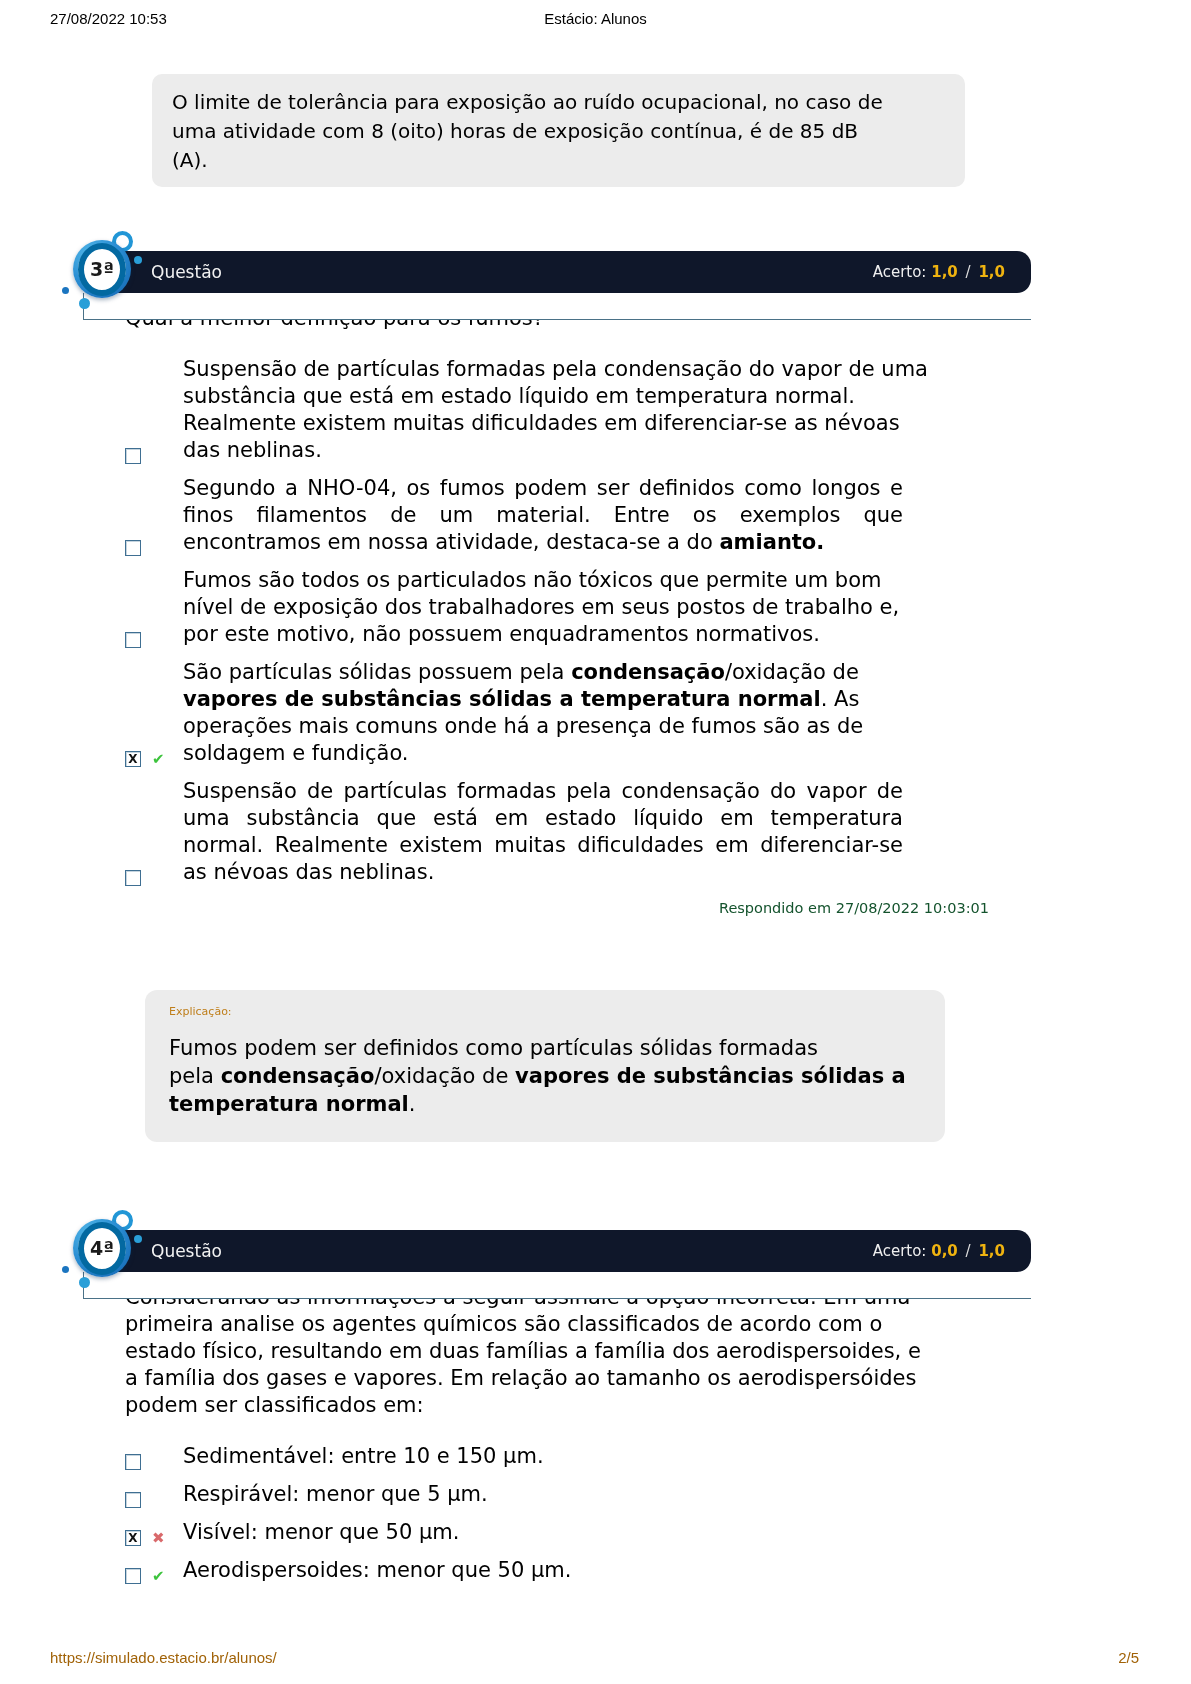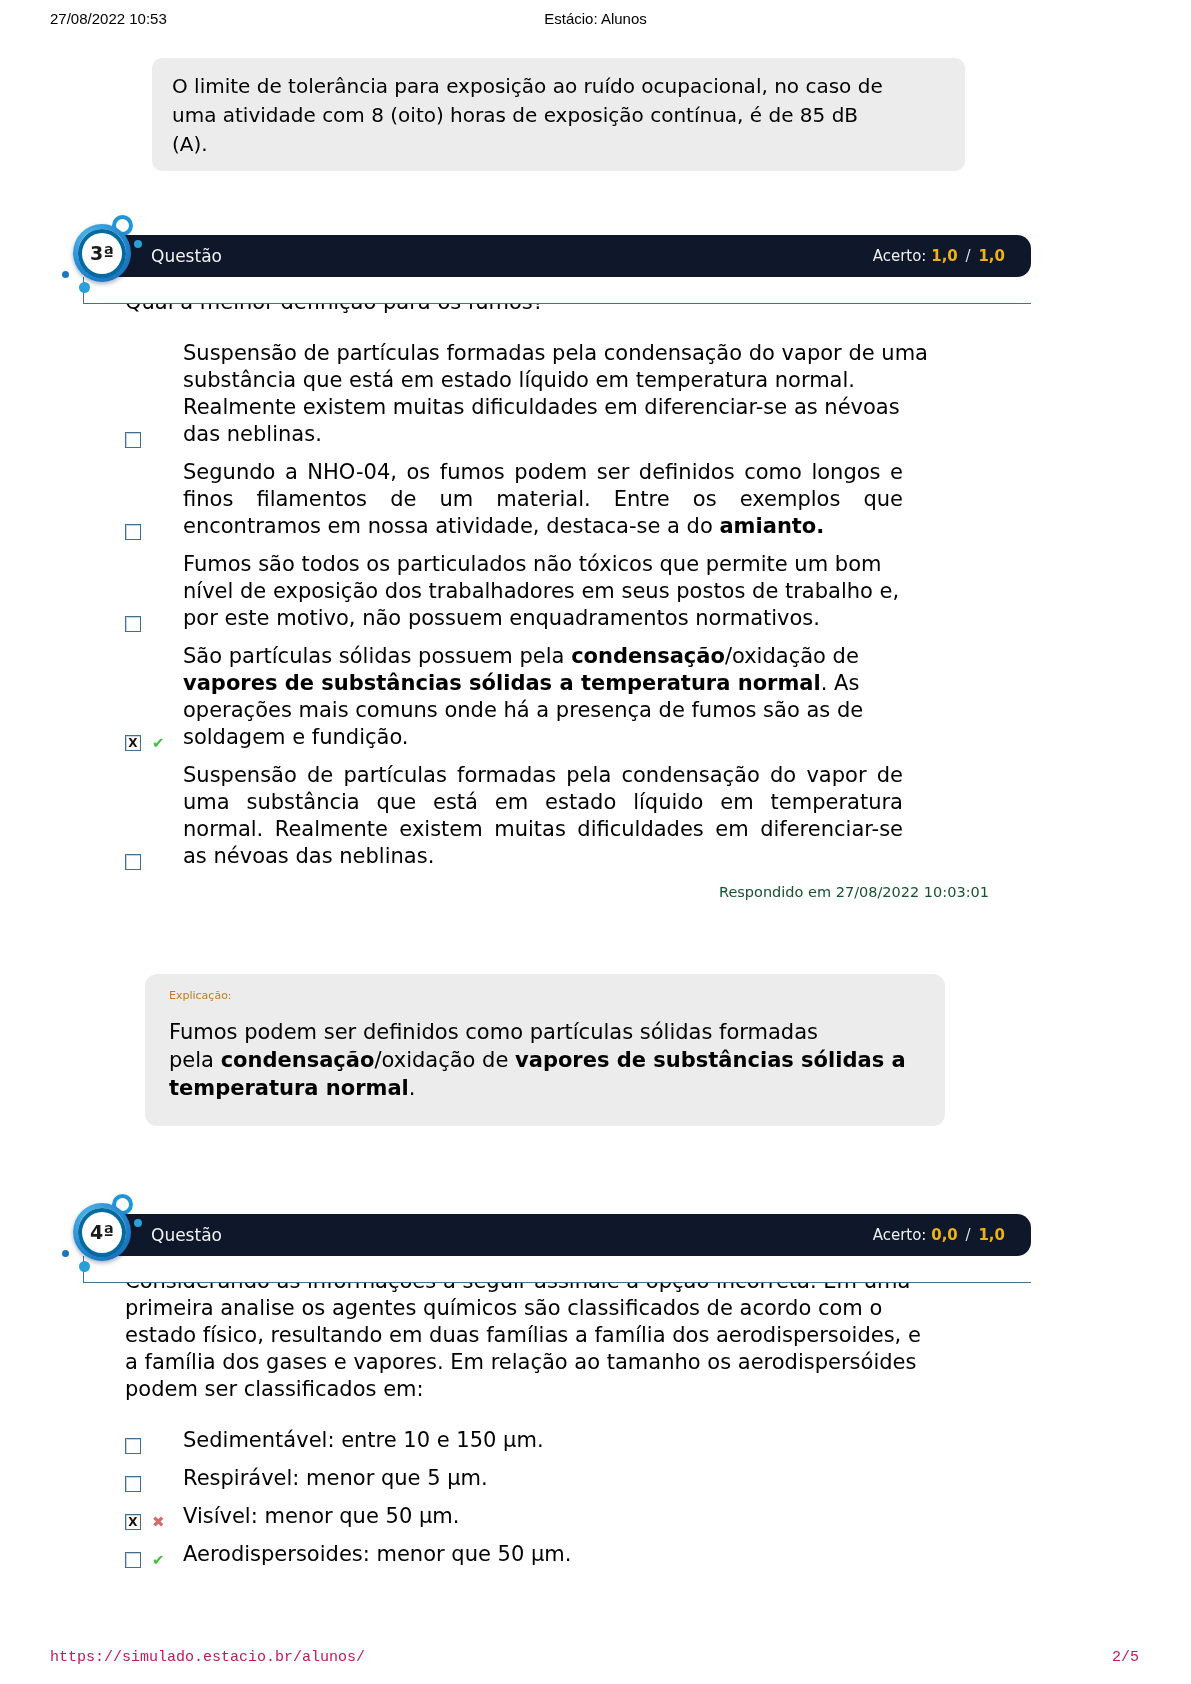--- a/index.html
+++ b/index.html
@@ -5,21 +5,21 @@
   html,body{margin:0;padding:0;}
   body{
     width:1191px;height:1684px;position:relative;overflow:hidden;
     background:#ffffff;color:#000;
     font-family:"DejaVu Sans",sans-serif;
   }
   .b{font-weight:bold;}
   .prewrap{white-space:pre-wrap;}
 
   
-  .top-header{position:relative;height:26px;padding-top:10px;
+  .top-header{position:relative;height:26px;padding-top:26px;
     font-family:"Liberation Sans",sans-serif;font-size:15px;color:#000;}
   .top-header .dt{position:absolute;left:50px;top:10px;}
   .top-header .ttl{position:absolute;left:0;right:0;top:10px;text-align:center;}
 
   
   .note-box{margin:22px 0 0 152px;width:813px;box-sizing:border-box;
     background:#ececec;border-radius:10px;padding:14px 20px 12px;
     font-size:20px;line-height:29px;}
 
   
@@ -38,21 +38,21 @@
   .strip{margin-left:8px;height:27px;box-sizing:border-box;
     border-left:1px solid #4a7187;border-bottom:1px solid #4a7187;background:#fff;}
 
   
   .badge{position:absolute;left:-4px;top:-13px;width:66px;height:66px;z-index:3;}
   .badge .ring{position:absolute;left:2px;top:2px;width:58px;height:58px;border-radius:50%;
     background:radial-gradient(circle at 32% 28%,#58bdea 0%,#2b8fd4 45%,#1161ae 100%);
     box-shadow:0 2px 4px rgba(0,40,80,.35);display:flex;align-items:center;justify-content:center;}
   .badge .gap{width:48px;height:48px;border-radius:50%;background:#fff;
     display:flex;align-items:center;justify-content:center;}
-  .badge .inner{width:41px;height:41px;border-radius:50%;background:#fff;border:4px solid #0369a1;
+  .badge .inner{width:41px;height:41px;border-radius:50%;background:#fff;border:6px solid #0369a1;
     display:flex;align-items:center;justify-content:center;
     font-size:19px;font-weight:bold;color:#1b1b1b;}
   .bubble{position:absolute;border-radius:50%;}
   .bu-top{right:4px;top:-7px;width:13px;height:13px;background:#fff;border:4px solid #2196d6;}
   .bu-r{right:-5px;top:18px;width:8px;height:8px;background:#2a9fd8;}
   .bu-bl{left:-9px;bottom:10px;width:7px;height:7px;background:#1b75c0;}
   .bu-b2{left:8px;bottom:-5px;width:11px;height:11px;background:#2a9fd8;}
 
   
   .q-body{padding-left:50px;}
@@ -75,21 +75,21 @@
 
   
   .explanation-box{margin:74px 0 0 70px;width:800px;box-sizing:border-box;
     background:#ececec;border-radius:12px;padding:15px 24px 24px;}
   .exp-label{color:#bf7e1a;font-size:11px;margin-bottom:16px;}
   .exp-text{font-size:21px;line-height:28px;}
 
   
   .page-footer{position:absolute;left:50px;right:52px;bottom:18px;
     display:flex;justify-content:space-between;
-    font-family:Liberation Mono, monospace;font-size:15px;color:#be185d;}
+    font-family:Liberation Sans, sans-serif;font-size:15px;color:#a16207;}
 </style>
 </head>
 <body>
 
 <div class="top-header">
   <span class="dt">27/08/2022 10:53</span>
   <span class="ttl">Estácio: Alunos</span>
 </div>
 
 <div class="note-box prewrap">O limite de tolerância para exposição ao ruído ocupacional, no caso de

